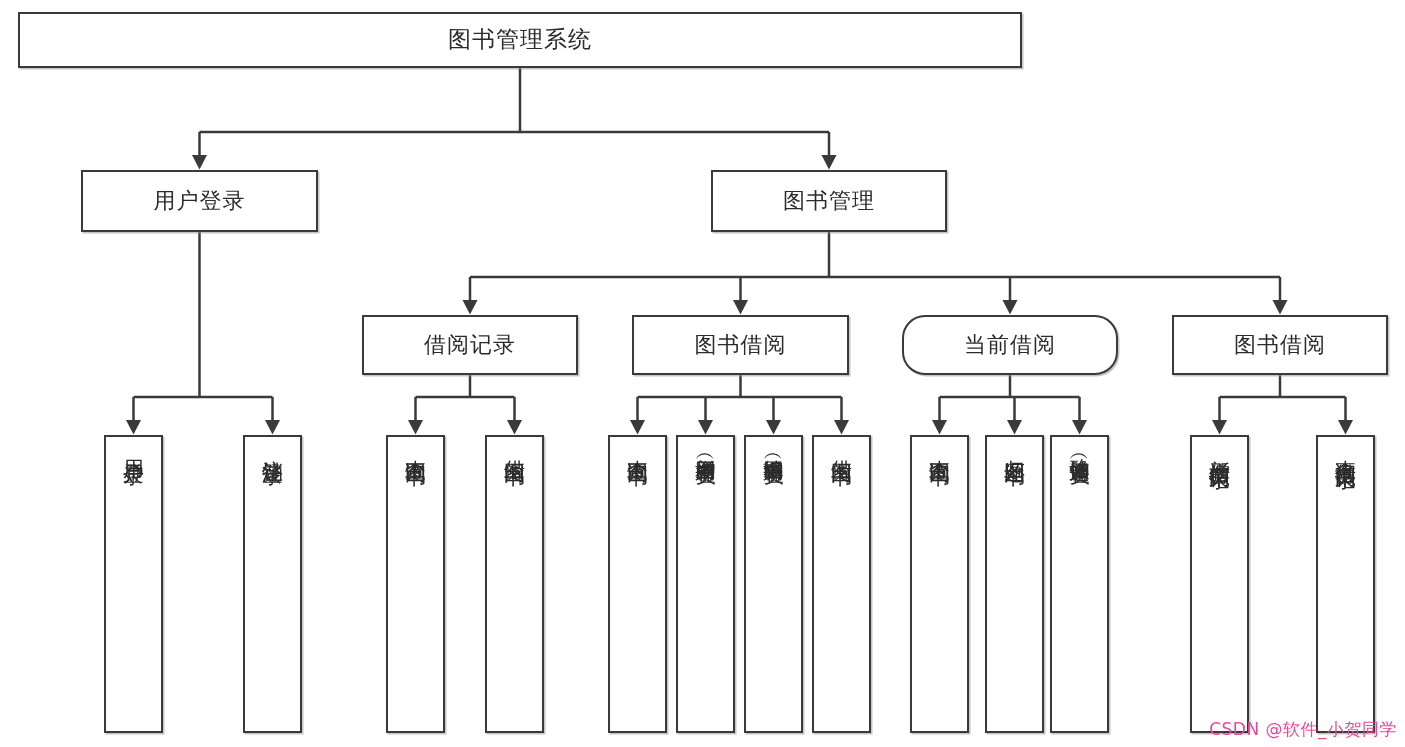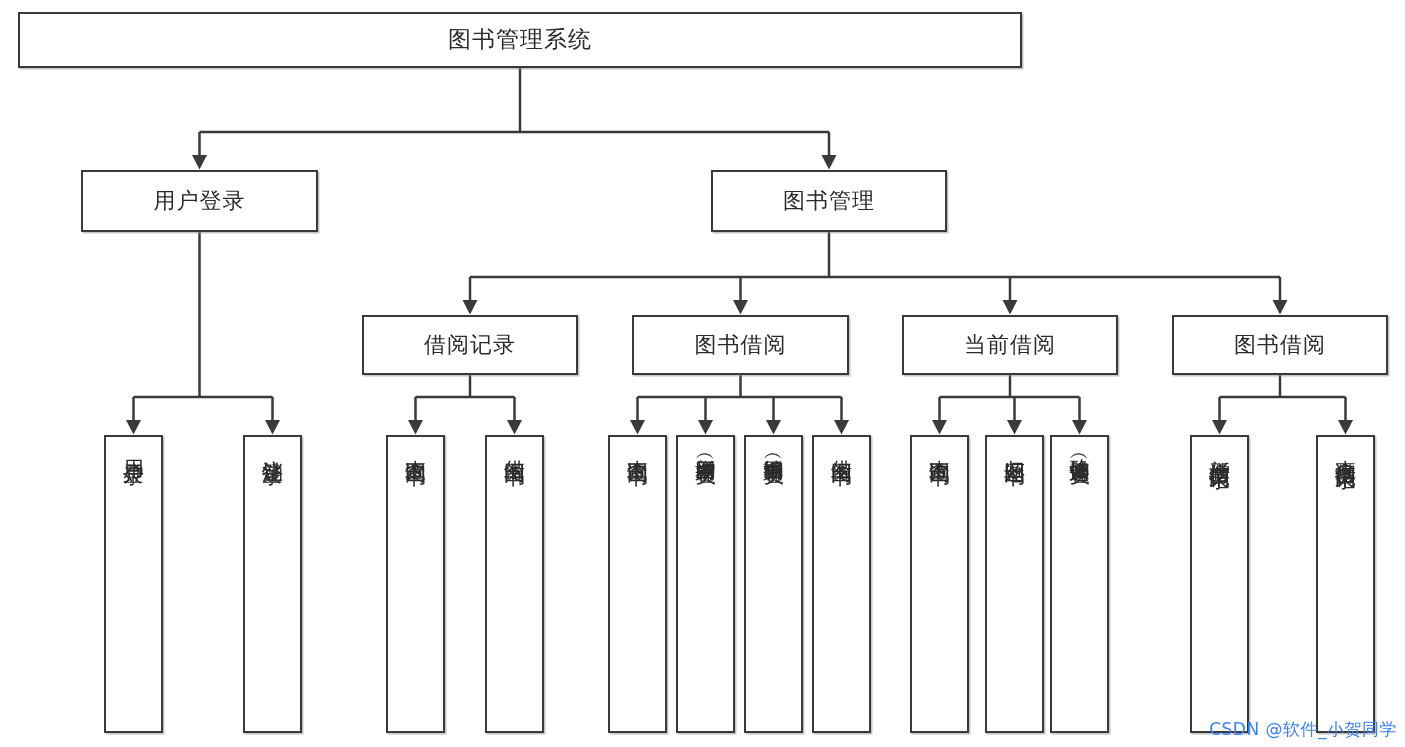--- a/index.html
+++ b/index.html
@@ -69,21 +69,21 @@
     top: 0;
     width: 1405px;
     height: 747px;
     pointer-events: none;
   }
   #watermark {
     position: absolute;
     right: 8px;
     bottom: 6px;
     font-size: 17px;
-    color: #3b82f6;
+    color: #ec4899;
     letter-spacing: 0.5px;
     user-select: none;
     white-space: nowrap;
   }
 </style>
 </head>
 <body>
 
 <div id="diagram-root">
   <svg id="connectors" viewBox="0 0 1405 747">
@@ -149,21 +149,21 @@
       </div>
       <div class="node-box horiz" style="left: 711px; top: 170px; width: 236px; height: 62px;">
         <span class="node-label">图书管理</span>
       </div>
       <div class="node-box horiz" style="left: 362px; top: 315px; width: 216px; height: 60px;">
         <span class="node-label">借阅记录</span>
       </div>
       <div class="node-box horiz" style="left: 632px; top: 315px; width: 217px; height: 60px;">
         <span class="node-label">图书借阅</span>
       </div>
-      <div class="node-box horiz" style="left: 902px; top: 315px; width: 216px; height: 60px;">
+      <div class="node-box horiz" style="left: 902px; top: 315px; width: 216px; height: 60px; border-radius: 23px;">
         <span class="node-label">当前借阅</span>
       </div>
       <div class="node-box horiz" style="left: 1172px; top: 315px; width: 216px; height: 60px;">
         <span class="node-label">图书借阅</span>
       </div>
       <div class="node-box vert" style="left: 104px; top: 435px; width: 59px; height: 298px;">
         <span class="node-label">用户登录</span>
       </div>
       <div class="node-box vert" style="left: 243px; top: 435px; width: 59px; height: 298px;">
         <span class="node-label">注销登录</span>

